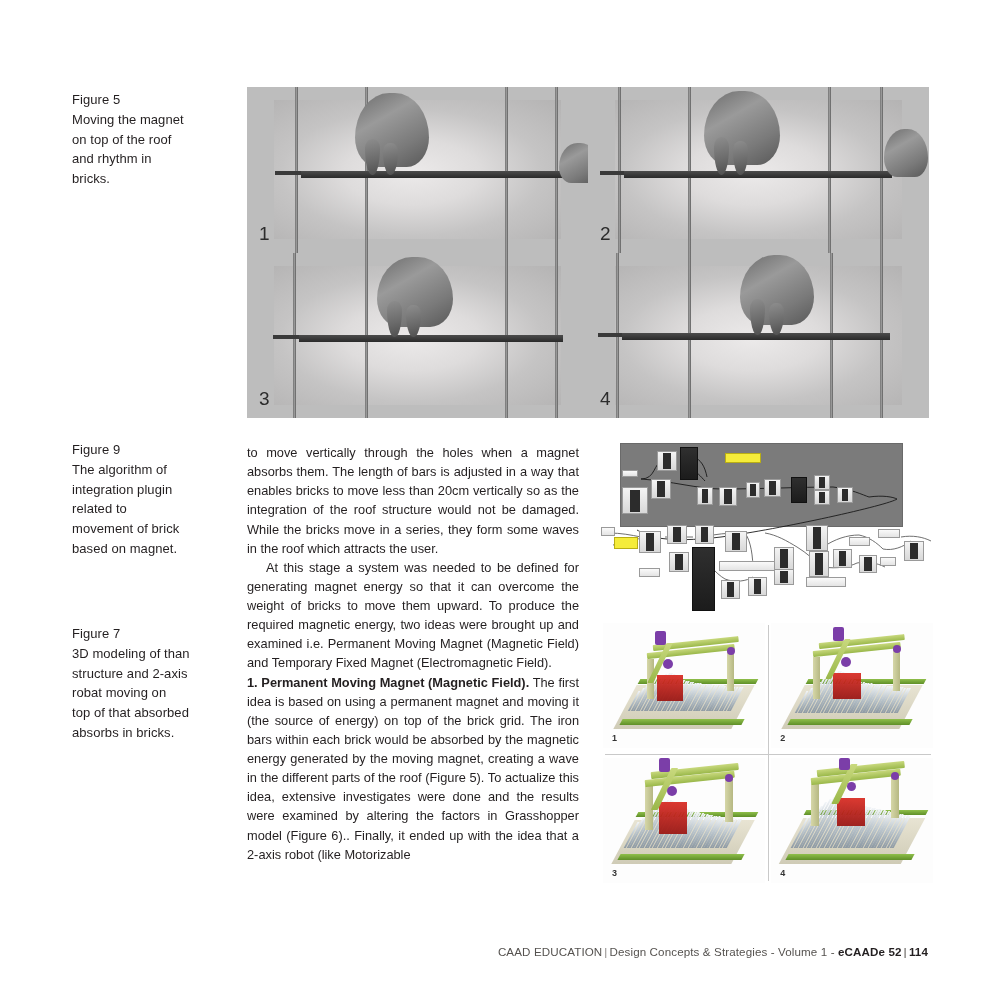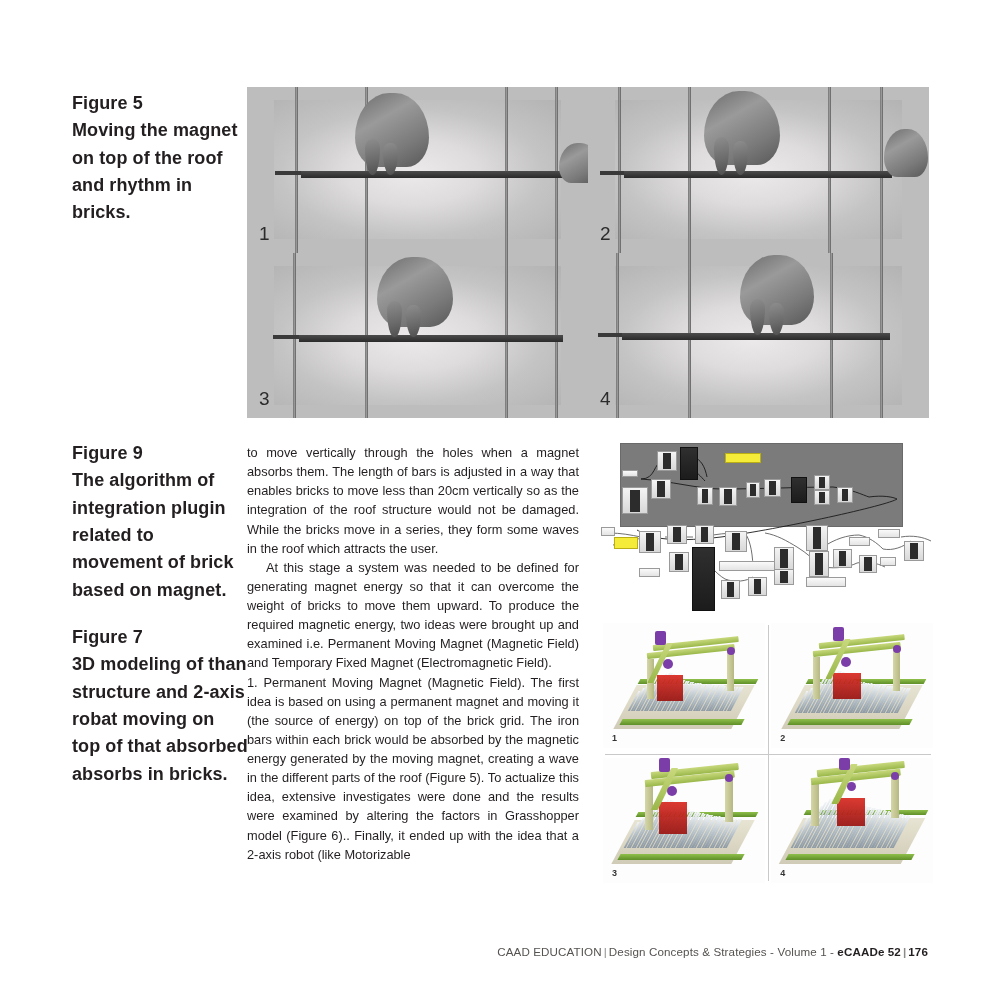--- a/index.html
+++ b/index.html
@@ -14,45 +14,44 @@
     font-family: "Liberation Sans", sans-serif;
     color: #231f20;
     overflow: hidden;
   }
 
   
   .caption-col {
     position: absolute;
     left: 72px;
     width: 150px;
-    font-size: 18px;
+    font-size: 13px;
     line-height: 1.52;
     color: #231f20;
     letter-spacing: .005em;
-    font-weight: bold;
   }
   .caption-col .cap-line { display: block; white-space: nowrap; }
   #caption-fig5 { top: 90px; }
   #caption-fig6 { top: 440px; }
   #caption-fig7 { top: 624px; }
 
   
   .body-col {
     position: absolute;
     left: 247px;
     top: 443px;
     width: 332px;
     font-size: 12.8px;
     line-height: 1.495;
     color: #231f20;
   }
   .para { margin: 0 0 0 0; text-align: justify; }
   .para-indent { text-indent: 19px; }
   .para + .para { margin-top: 0px; }
-  .run-head { font-weight: normal; }
+  .run-head { font-weight: bold; }
 
   
   .footer {
     position: absolute;
     right: 72px;
     top: 945px;
     font-size: 11.6px;
     color: #55524f;
     white-space: nowrap;
     letter-spacing: .01em;
@@ -879,14 +878,14 @@
       <div class="motor" style="left:68px; top:0px; width:11px; height:12px;"></div>
       <div class="motor" style="left:76px; top:24px; width:9px; height:9px; border-radius:50%;"></div>
       <div class="motor" style="left:120px; top:14px; width:8px; height:8px; border-radius:50%;"></div>
     </div>
     <span class="rnum">4</span>
   </div>
 </div>
 
 <div class="footer">
   <span>CAAD EDUCATION</span><span class="sep">|</span><span>Design Concepts &amp; Strategies - Volume 1 -</span>
-  <span class="bold">eCAADe 52</span><span class="bold sep">|</span><span class="bold">176</span>
+  <span class="bold">eCAADe 52</span><span class="bold sep">|</span><span class="bold">114</span>
 </div>
 
 </body></html>

